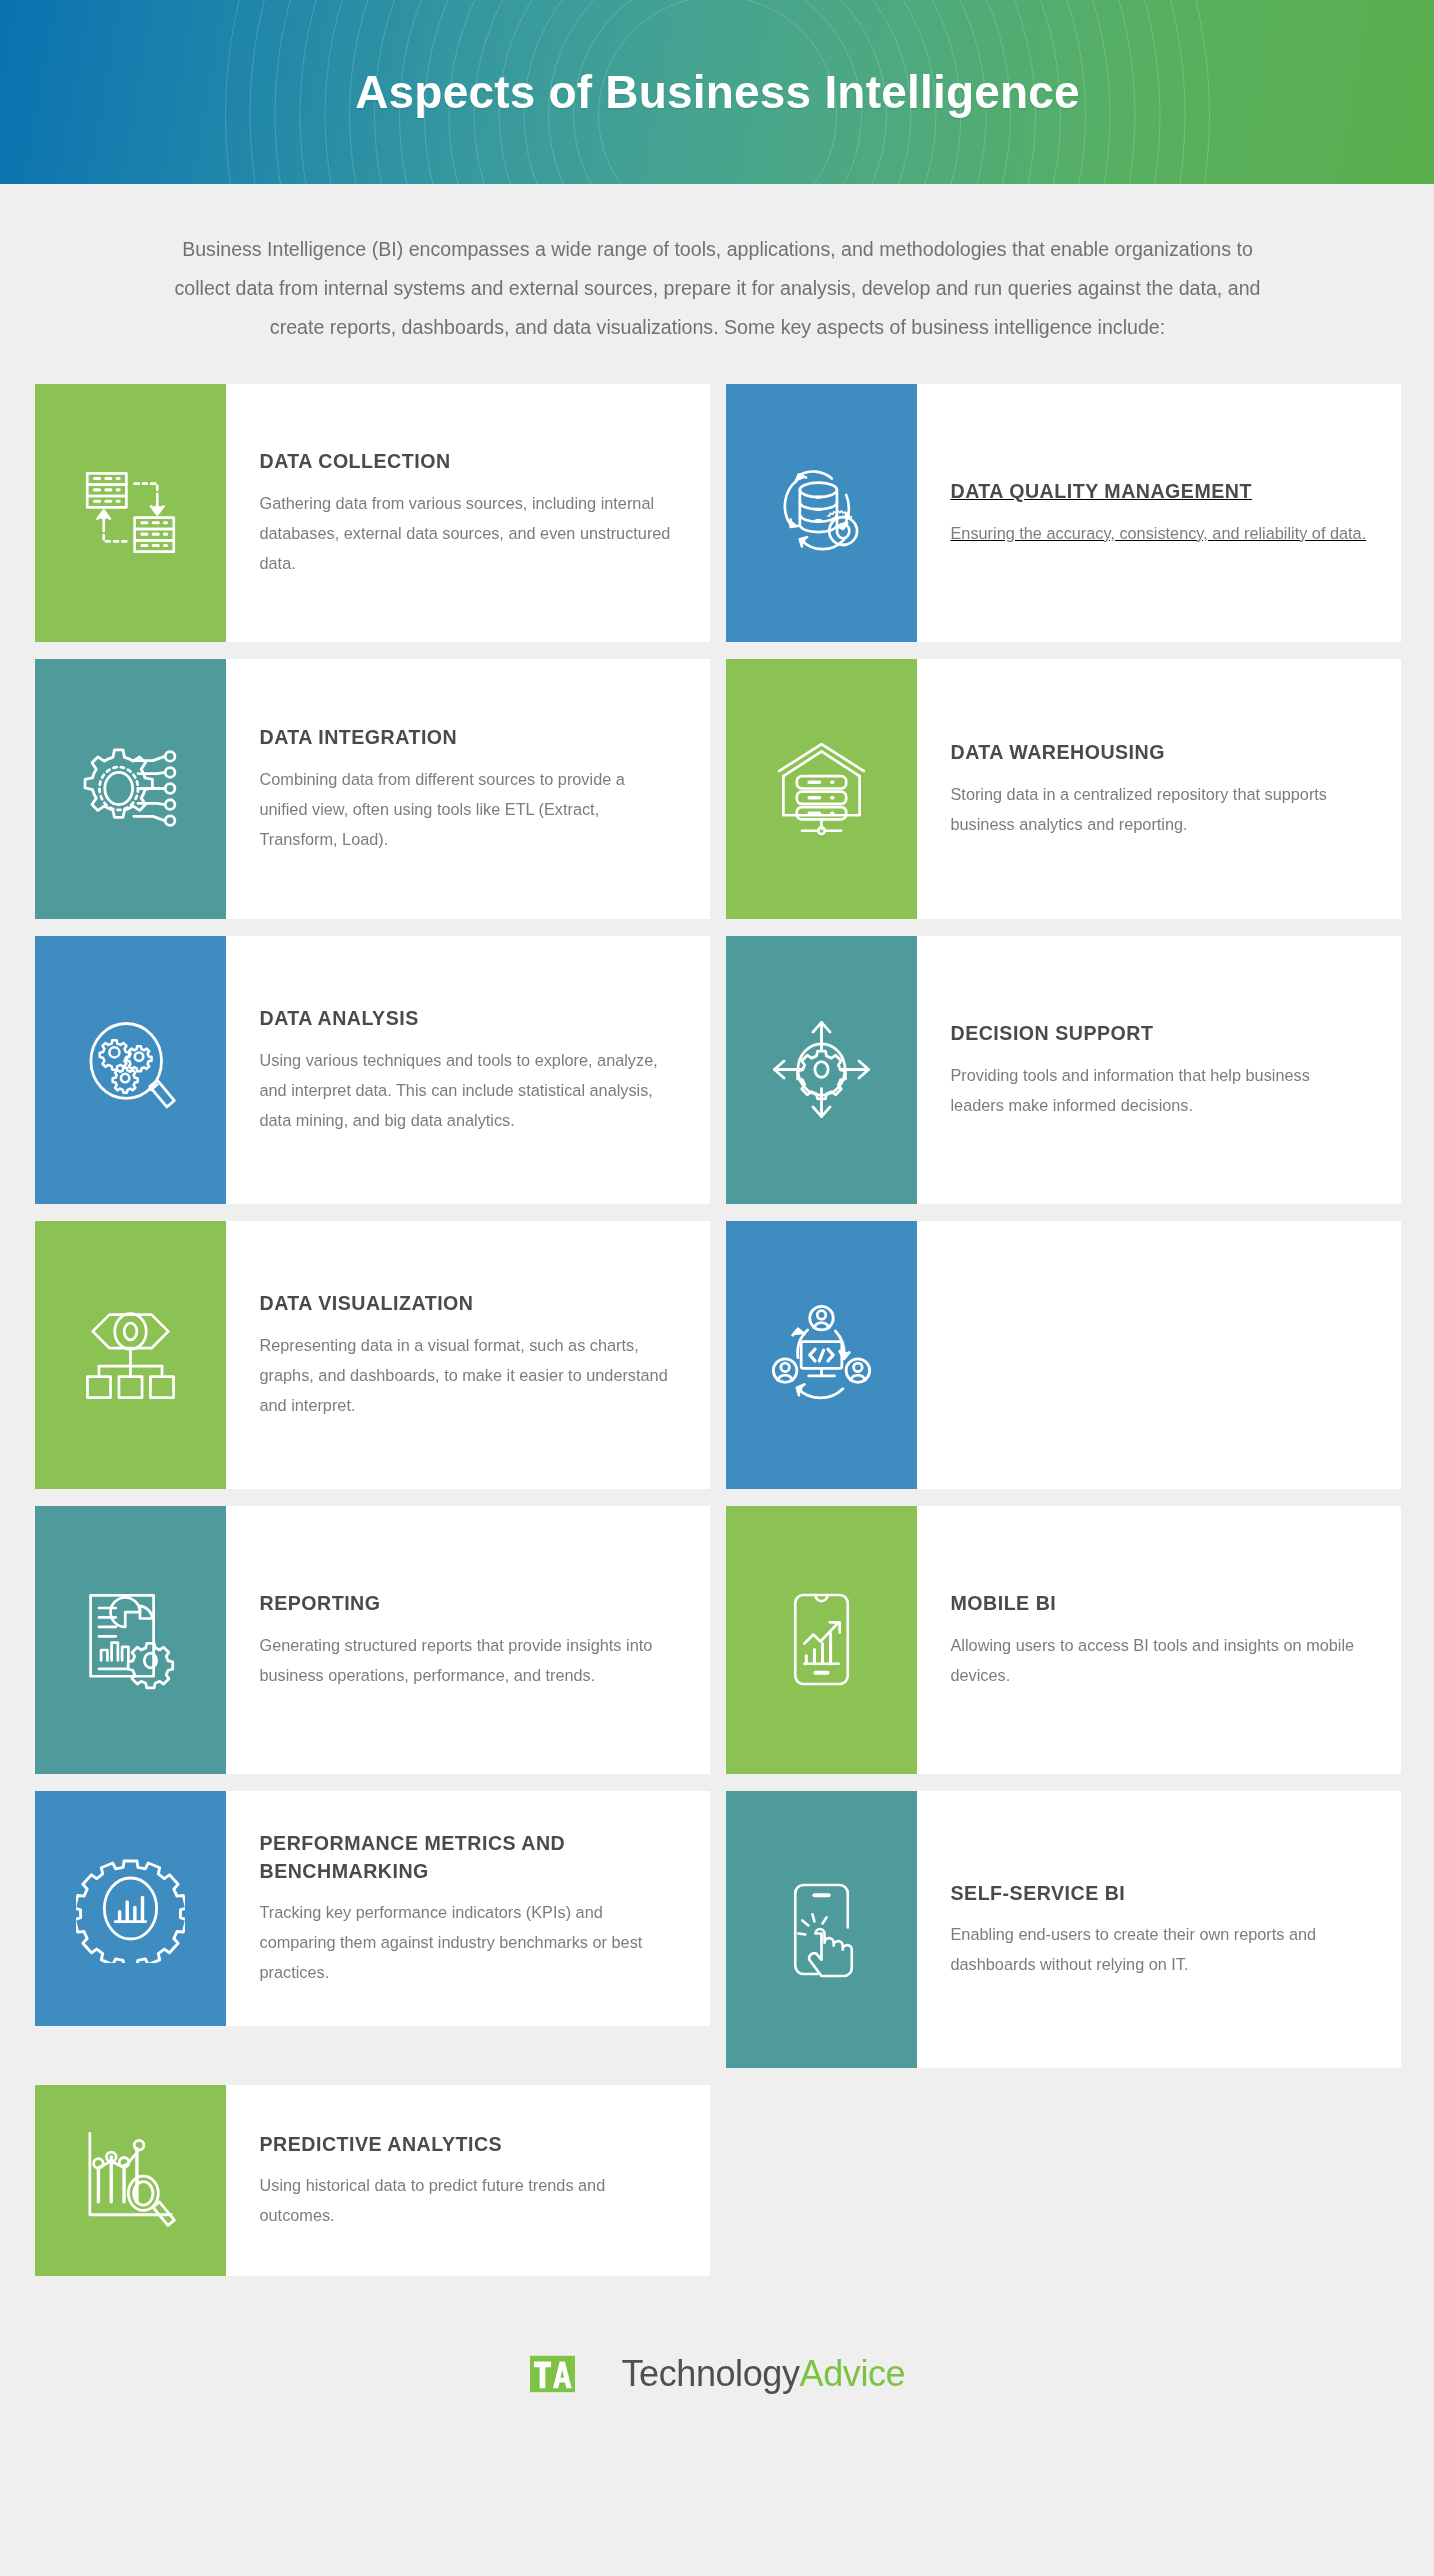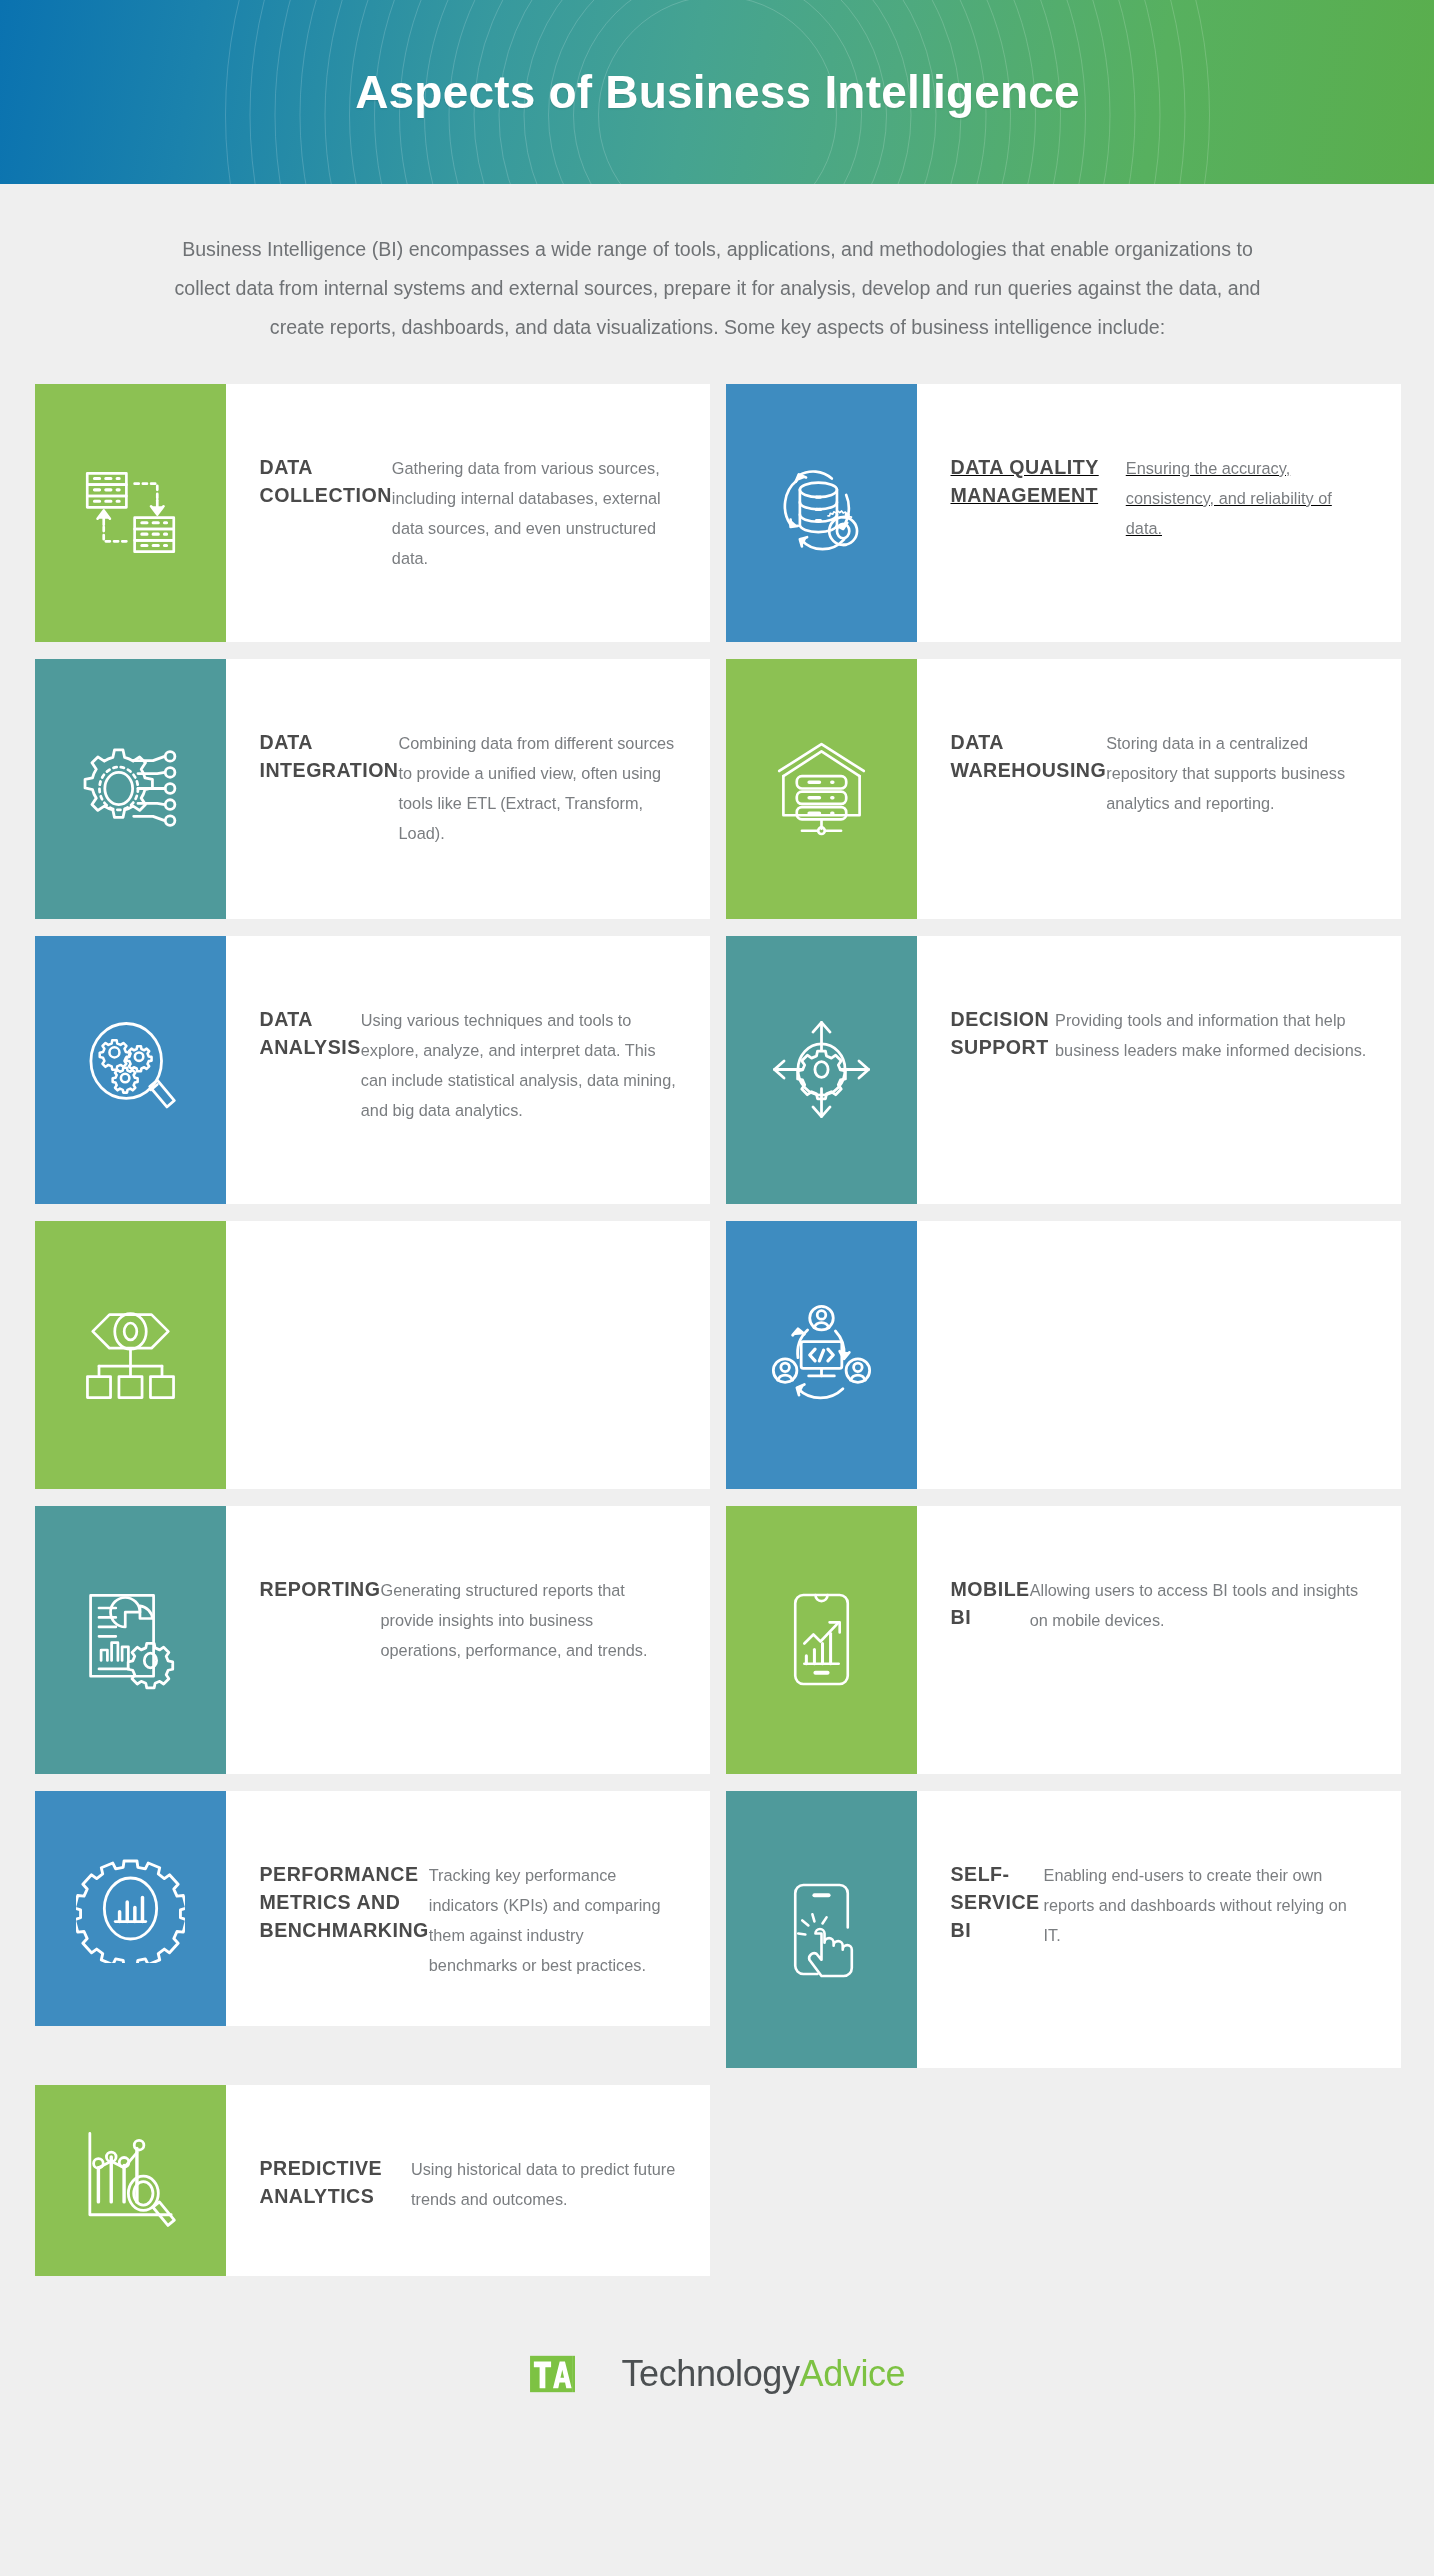--- a/index.html
+++ b/index.html
@@ -84,23 +84,22 @@
     width: 191px;
     flex: 0 0 191px;
     display: flex;
     align-items: center;
     justify-content: center;
   }
   .card-body {
     flex: 1;
     padding: 29px 33px 29px 34px;
     display: flex;
-    flex-direction: row;
+    flex-direction: column;
     justify-content: center;
-    margin-top: 40px;
   }
   .card-title {
     font-size: 19.6px;
     font-weight: bold;
     color: #4a4a4a;
     letter-spacing: 0.5px;
     line-height: 28px;
     margin-bottom: 12.4px;
   }
   .card-desc {
@@ -358,20 +357,24 @@
         <ellipse cx="50" cy="28" rx="6" ry="8"></ellipse>
         <path d="M50 45 v16"></path>
         <path d="M20 61 h60"></path>
         <path d="M20 61 v10 M50 61 v10 M80 61 v10"></path>
         <rect x="9" y="71" width="22" height="20"></rect>
         <rect x="39" y="71" width="22" height="20"></rect>
         <rect x="69" y="71" width="22" height="20"></rect>
       </g>
     </svg>
         </div>
+        <div class="card-body">
+          <div class="card-title">DATA VISUALIZATION</div>
+          <div class="card-desc">Representing data in a visual format, such as charts, graphs, and dashboards, to make it easier to understand and interpret.</div>
+        </div>
       </div>
       <div class="card" style="height: 268px;">
         <div class="card-icon" style="background: rgb(62, 140, 192);">
     <svg viewBox="0 0 100 100" width="107" height="107" class="icon-svg">
       <g fill="none" stroke="#ffffff" stroke-width="2.6" stroke-linecap="round" stroke-linejoin="round">
         <circle cx="50" cy="16" r="11"></circle>
         <circle cx="50" cy="13" r="4"></circle>
         <path d="M43 25 a7.5 7.5 0 0 1 14 0"></path>
         <circle cx="16" cy="65" r="11"></circle>
         <circle cx="16" cy="62" r="4"></circle>

